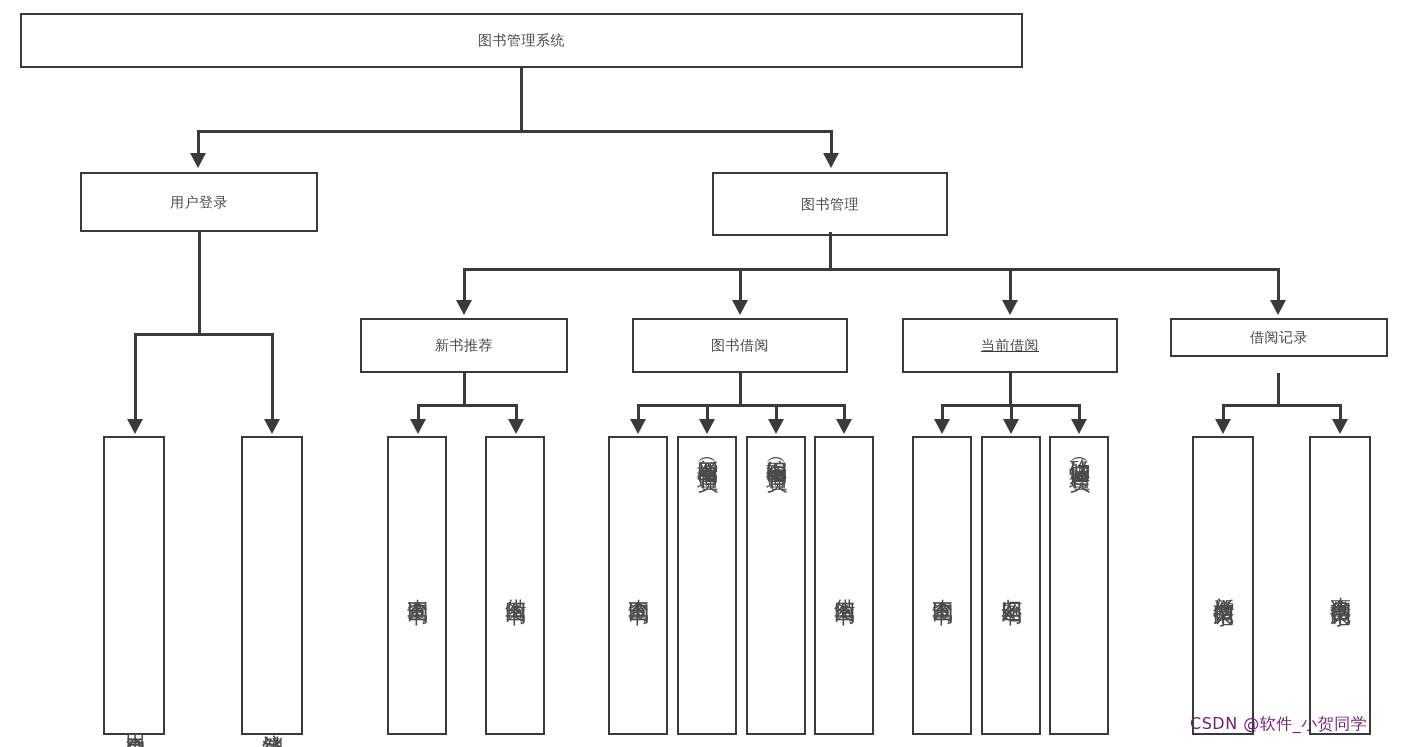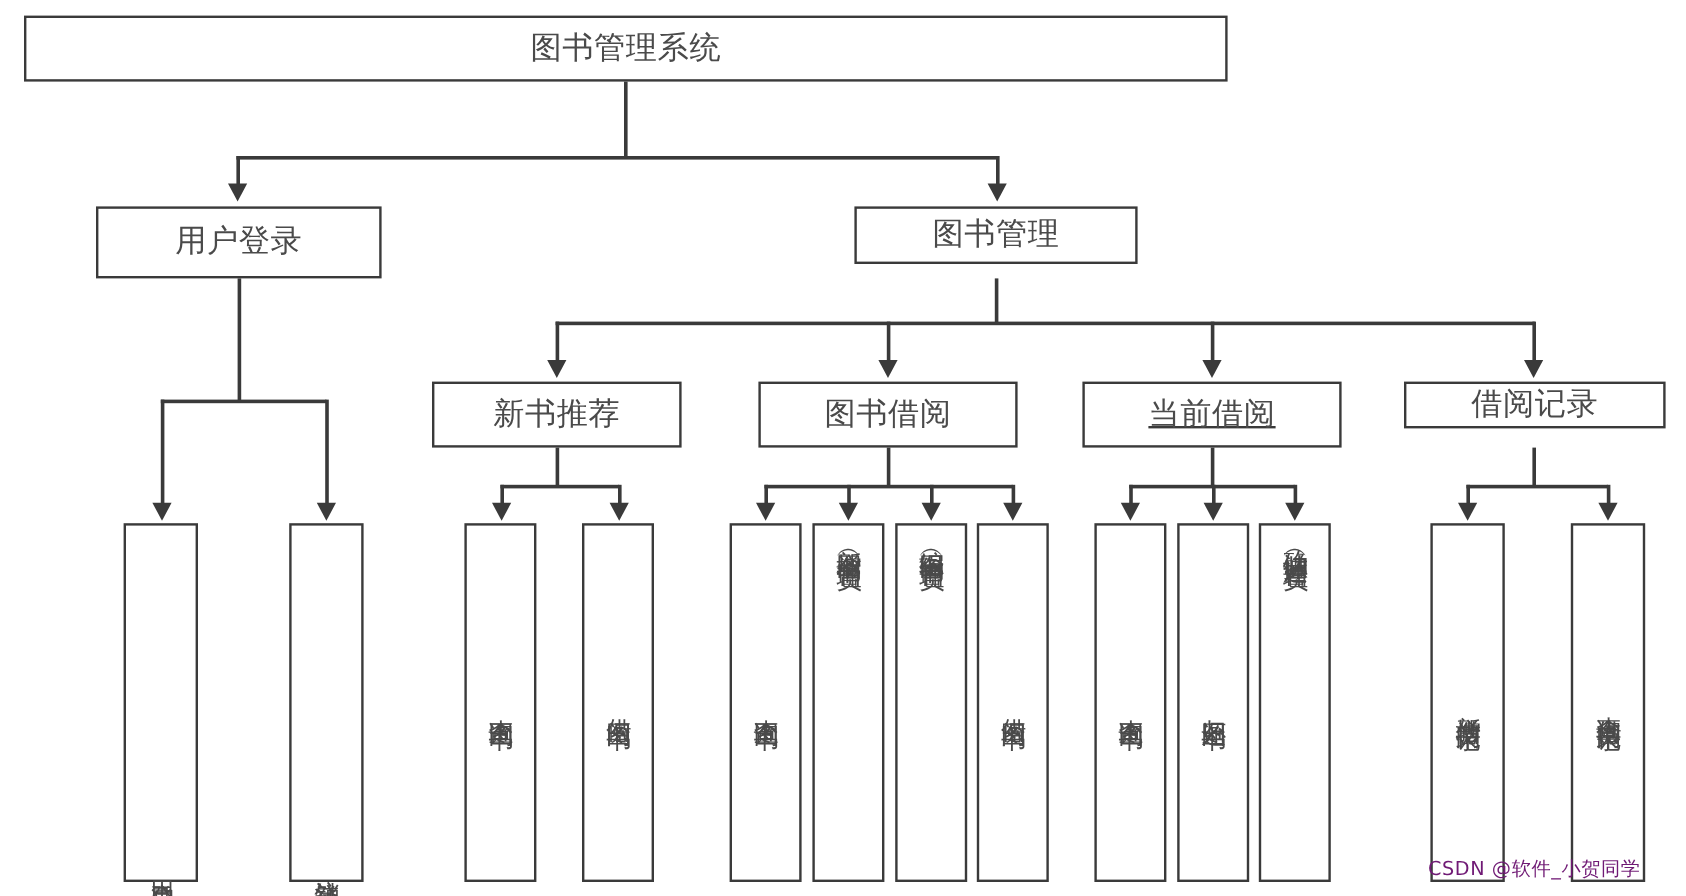--- a/index.html
+++ b/index.html
@@ -17,21 +17,21 @@
   .node{
     position:absolute;
     box-sizing:border-box;
     background:#ffffff;
     border:2.5px solid #3a3a3a;
     display:flex;
     align-items:center;
     justify-content:center;
   }
   .node .lbl{
-    font-size:26px;
+    font-size:14px;
     line-height:1.15;
     color:#4a4a4a;
     letter-spacing:0.5px;
     white-space:nowrap;
   }
   
   .leaf{
     position:absolute;
     box-sizing:border-box;
     background:#ffffff;
@@ -82,21 +82,21 @@
   <div class="vline" style="left:520px; top:68px; height:64px;"></div>
   <div class="hline" style="left:197px; top:130px; width:635px;"></div>
   <div class="vline" style="left:197px; top:130px; height:25px;"></div>
   <div class="arrow" style="left:190px; top:153px;"></div>
   <div class="vline" style="left:830px; top:130px; height:25px;"></div>
   <div class="arrow" style="left:823px; top:153px;"></div>
 
   <div class="node" style="left:80px; top:172px; width:238px; height:60px;">
     <span class="lbl">用户登录</span>
   </div>
-  <div class="node" style="left:712px; top:172px; width:236px; height:48px;">
+  <div class="node" style="left:712px; top:172px; width:236px; height:64px;">
     <span class="lbl">图书管理</span>
   </div>
 
   <div class="vline" style="left:198px; top:232px; height:103px;"></div>
   <div class="hline" style="left:134px; top:333px; width:138px;"></div>
   <div class="vline" style="left:134px; top:333px; height:88px;"></div>
   <div class="arrow" style="left:127px; top:419px;"></div>
   <div class="vline" style="left:271px; top:333px; height:88px;"></div>
   <div class="arrow" style="left:264px; top:419px;"></div>
 

